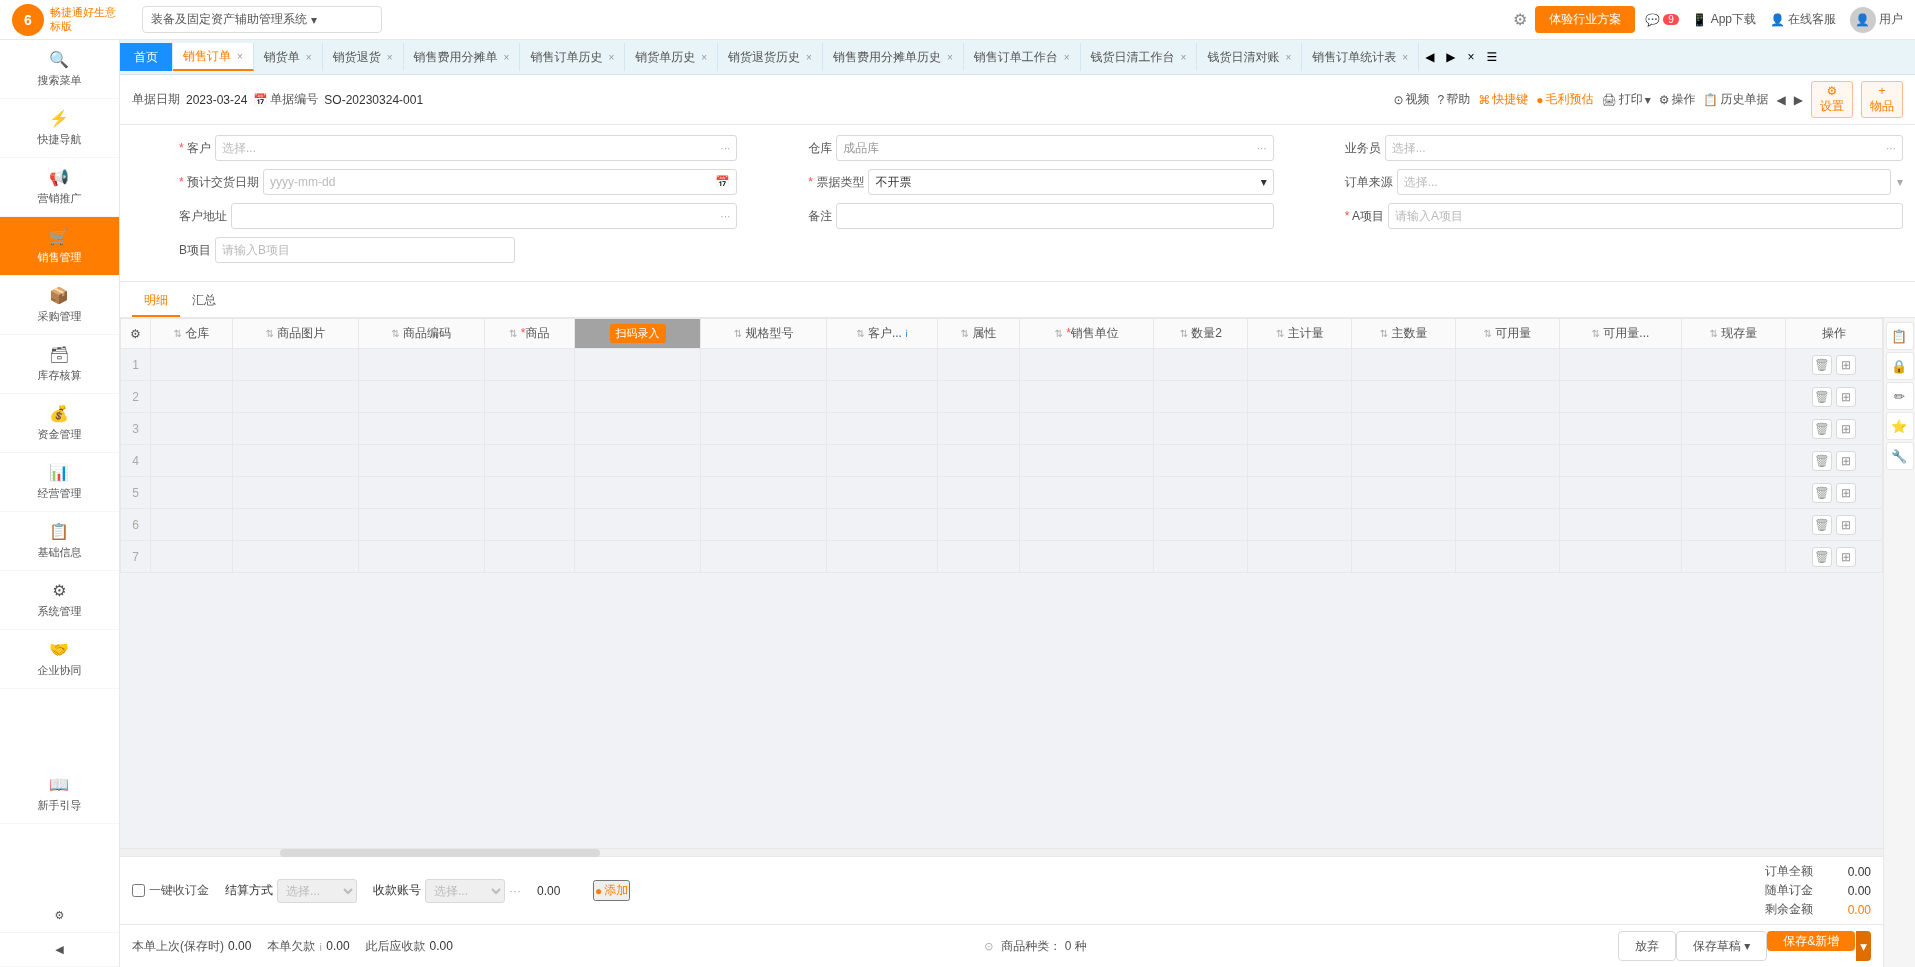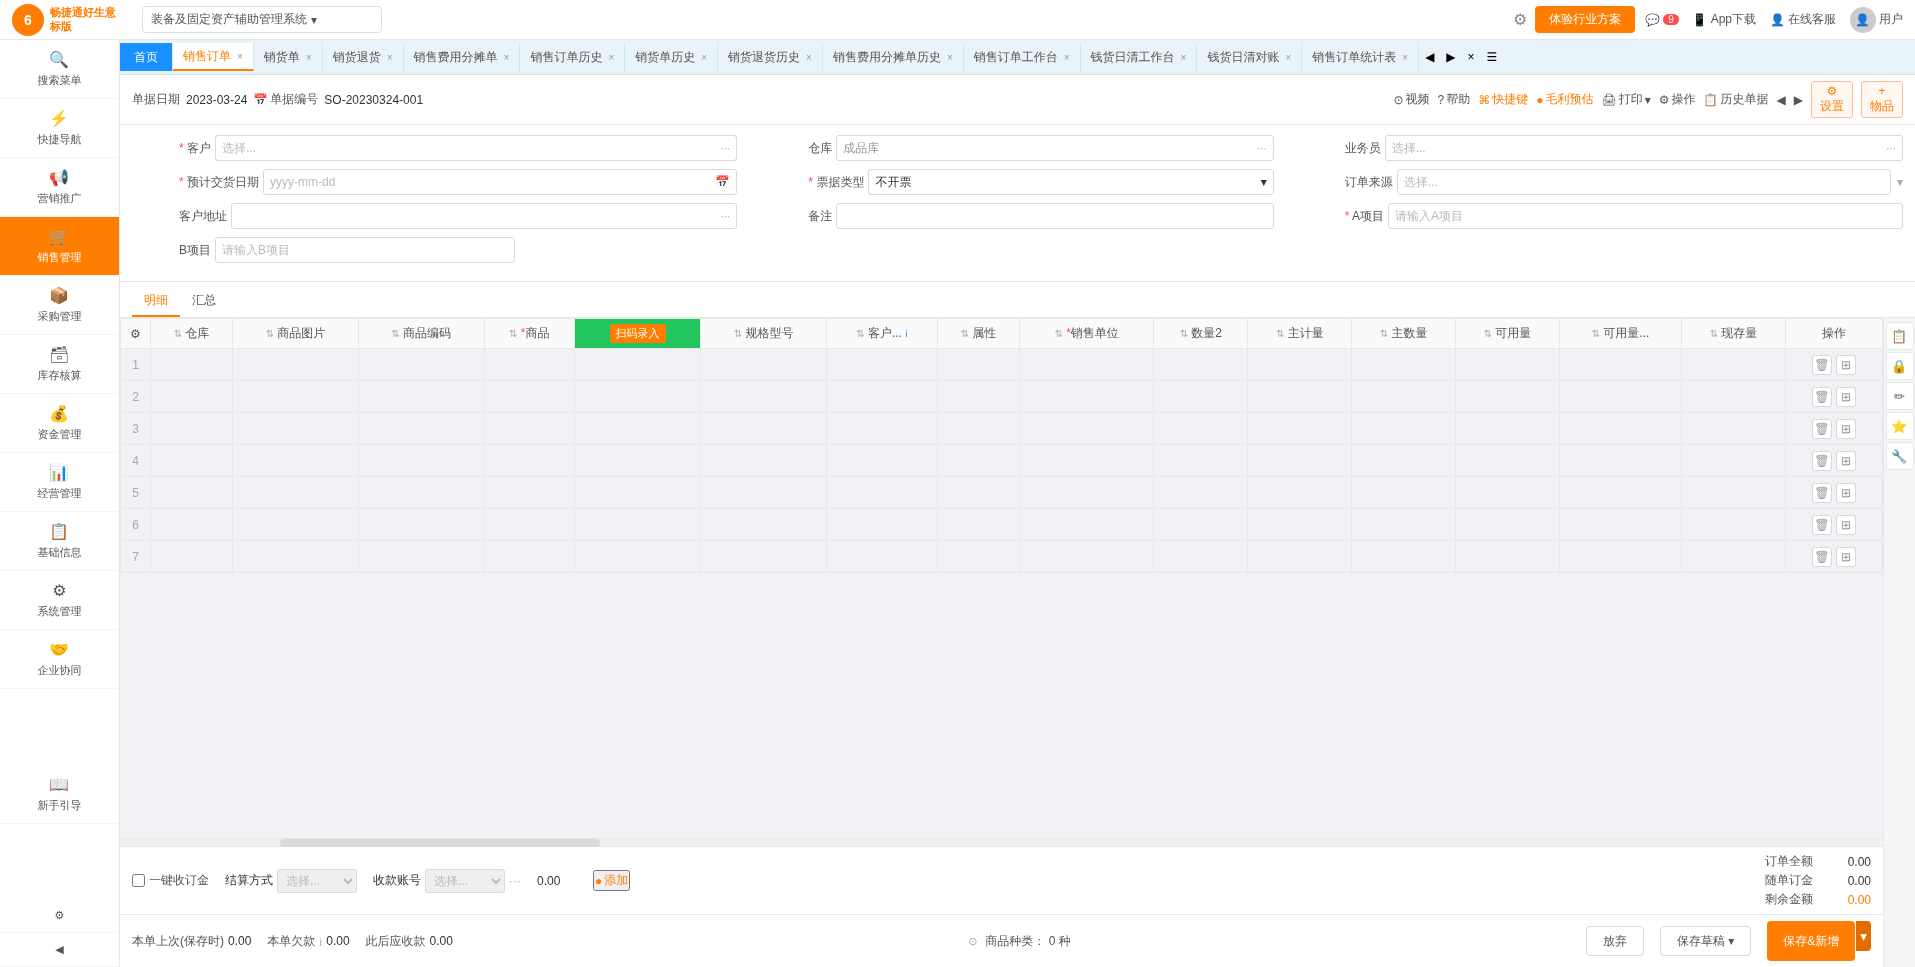--- a/index.html
+++ b/index.html
@@ -5,21 +5,21 @@
     * { box-sizing: border-box; margin: 0; padding: 0; }
     body { font-family: 'Microsoft YaHei', Arial, sans-serif; font-size: 12px; background: #f0f2f5; color: #333; overflow: hidden; height: 967px; }
     
     
     .top-bar {
       display: flex; align-items: center; height: 40px; background: #fff;
       border-bottom: 1px solid #e8e8e8; padding: 0 12px; gap: 10px;
     }
     .logo-area { display: flex; align-items: center; gap: 6px; width: 120px; }
     .logo-icon { width: 32px; height: 32px; background: #ff7d00; border-radius: 50%; display: flex; align-items: center; justify-content: center; color: white; font-size: 14px; font-weight: bold; }
-    .logo-text { font-size: 11px; color: #ff7d00; font-weight: bold; line-height: 1.2; }
+    .logo-text { font-size: 11px; color: #ff7d00; font-weight: normal; line-height: 1.2; }
     .system-selector { display: flex; align-items: center; gap: 4px; padding: 4px 8px; border: 1px solid #ddd; border-radius: 4px; cursor: pointer; font-size: 12px; color: #555; flex: 1; max-width: 240px; }
     .top-actions { display: flex; align-items: center; gap: 8px; margin-left: auto; }
     .btn-solution { background: #ff7d00; color: white; border: none; padding: 5px 14px; border-radius: 4px; cursor: pointer; font-size: 12px; }
     .top-right { display: flex; align-items: center; gap: 14px; font-size: 12px; color: #555; }
     .top-right span { cursor: pointer; display: flex; align-items: center; gap: 3px; }
     .badge { background: #ff4d4f; color: white; border-radius: 10px; padding: 0 5px; font-size: 10px; }
     .user-avatar { width: 26px; height: 26px; border-radius: 50%; background: #ccc; display: flex; align-items: center; justify-content: center; }
 
     
     .main-layout { display: flex; height: calc(967px - 40px); }
@@ -98,25 +98,25 @@
 
     
     .bottom-right { margin-left: auto; display: flex; flex-direction: column; gap: 2px; font-size: 12px; text-align: right; }
     .summary-row { display: flex; justify-content: flex-end; align-items: center; gap: 8px; }
     .summary-label { color: #555; }
     .summary-val { color: #333; font-weight: 500; min-width: 50px; text-align: right; }
 
     
     .action-bar { background: #fff; border-top: 1px solid #e8e8e8; padding: 6px 12px; display: flex; align-items: center; justify-content: space-between; }
     .left-stats { display: flex; gap: 16px; align-items: center; font-size: 12px; color: #555; }
-    .right-actions { display: flex; gap: 16px; align-items: center; }
+    .right-actions { display: flex; gap: 0; align-items: center; }
     .goods-count { font-size: 12px; color: #555; }
     .btn-discard { height: 30px; padding: 0 16px; border: 1px solid #d9d9d9; border-radius: 4px; background: white; cursor: pointer; font-size: 12px; color: #555; }
     .btn-save-draft { height: 30px; padding: 0 16px; border: 1px solid #d9d9d9; border-radius: 4px; background: white; cursor: pointer; font-size: 12px; color: #555; }
-    .btn-save-new { height: 40px; padding: 0 16px; border: none; border-radius: 4px; background: #ff7d00; cursor: pointer; font-size: 12px; color: white; }
+    .btn-save-new { height: 20px; padding: 0 16px; border: none; border-radius: 4px; background: #ff7d00; cursor: pointer; font-size: 12px; color: white; }
     .btn-save-new-split { height: 30px; padding: 0 4px; border: none; border-radius: 0 4px 4px 0; background: #e06d00; cursor: pointer; color: white; margin-left: 1px; }
 
     .scrollbar-area { height: 8px; background: #f0f0f0; border-top: 1px solid #e8e8e8; position: relative; }
     .scrollbar-thumb { height: 8px; width: 320px; background: #d9d9d9; border-radius: 4px; position: absolute; left: 160px; top: 0; cursor: pointer; }
 
     .section-wrap { flex: 1; display: flex; flex-direction: column; overflow: hidden; }
     .table-wrap { flex: 1; overflow: auto; }
   </style>
 </head>
 <body>
@@ -358,21 +358,21 @@
 
         <div class="table-wrap">
           <table class="data-table">
             <thead>
               <tr>
                 <th>⚙</th>
                 <th><span class="sort-icon">⇅</span> 仓库</th>
                 <th><span class="sort-icon">⇅</span> 商品图片</th>
                 <th><span class="sort-icon">⇅</span> 商品编码</th>
                 <th><span class="sort-icon">⇅</span> <span class="col-required">*</span>商品</th>
-                <th style="background:#22c55e;color:white;padding:4px 6px;"><button class="scan-btn">扫码录入</button></th>
+                <th style="background:#a3a3a3;color:white;padding:4px 6px;"><button class="scan-btn">扫码录入</button></th>
                 <th><span class="sort-icon">⇅</span> 规格型号</th>
                 <th><span class="sort-icon">⇅</span> 客户... <span style="color:#1890ff;font-size:10px;">ℹ</span></th>
                 <th><span class="sort-icon">⇅</span> 属性</th>
                 <th><span class="sort-icon">⇅</span> <span class="col-required">*</span>销售单位</th>
                 <th><span class="sort-icon">⇅</span> 数量2</th>
                 <th><span class="sort-icon">⇅</span> 主计量</th>
                 <th><span class="sort-icon">⇅</span> 主数量</th>
                 <th><span class="sort-icon">⇅</span> 可用量</th>
                 <th><span class="sort-icon">⇅</span> 可用量...</th>
                 <th><span class="sort-icon">⇅</span> 现存量</th>

